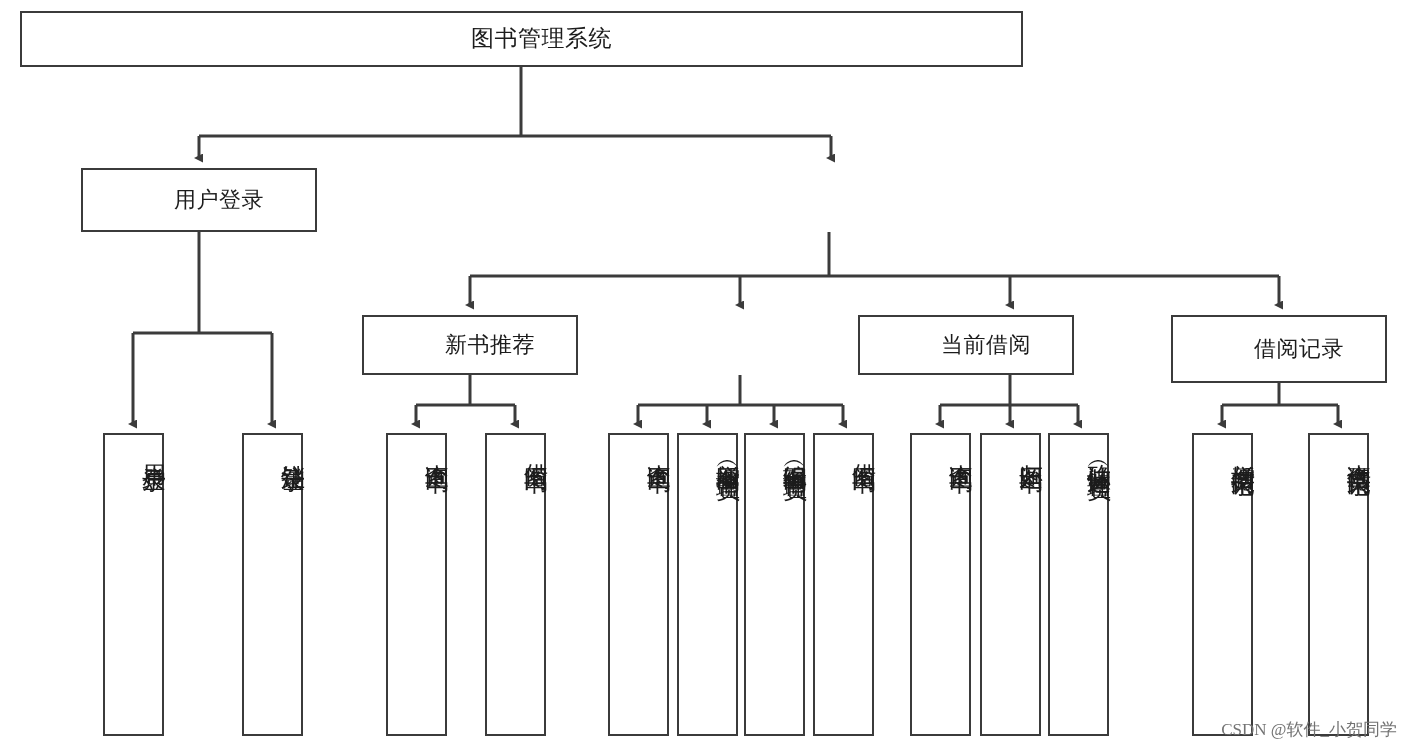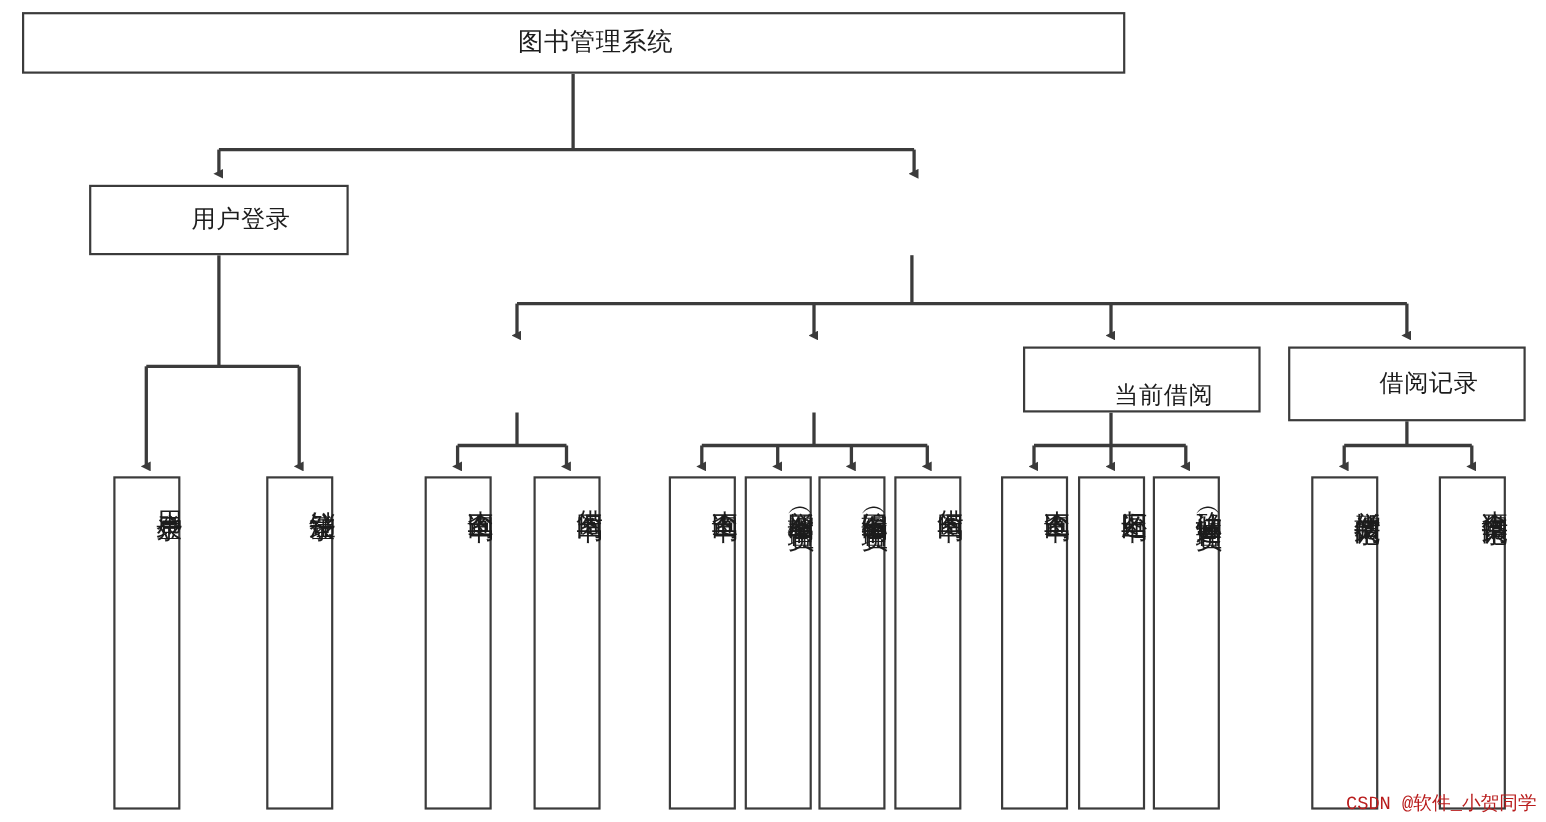--- a/index.html
+++ b/index.html
@@ -51,24 +51,24 @@
     letter-spacing:2px;
     white-space:nowrap;
     -webkit-writing-mode:vertical-rl;
   }
 
   .watermark{
     position:absolute;
     right:8px;
     bottom:6px;
     font-size:17px;
-    color:#b91c1c;
+    color:#737373;
     white-space:nowrap;
     z-index:5;
-    font-family:Liberation Mono, monospace;
+    font-family:Liberation Serif, serif;
   }
 </style>
 </head>
 <body>
 
 <div id="canvas">
 
   <svg class="edges" viewBox="0 0 1405 747">
     <defs>
       <marker id="arrow" markerWidth="9" markerHeight="9" refX="4.5" refY="4" orient="auto" markerUnits="userSpaceOnUse">
@@ -120,21 +120,24 @@
   </svg>
 
   <div class="node h root" style="left:20px;top:11px;width:1003px;height:56px;">
     <span class="lbl">图书管理系统</span>
   </div>
 
   <div class="node h" style="left:81px;top:168px;width:236px;height:64px;">
     <span class="lbl">用户登录</span>
   </div>
 
-  <div class="node h" style="left:930px;top:315px;width:216px;height:60px;align-items:flex-end;">
+  <div class="node h" style="left:362px;top:315px;width:216px;height:60px;">
+    <span class="lbl">新书推荐</span>
+  </div>
+  <div class="node h" style="left:858px;top:315px;width:216px;height:60px;">
     <span class="lbl">当前借阅</span>
   </div>
   <div class="node h" style="left:1171px;top:315px;width:216px;height:68px;">
     <span class="lbl">借阅记录</span>
   </div>
 
   <div class="node v" style="left:103px;top:433px;width:61px;height:303px;">
     <span class="lbl">用户登录</span>
   </div>
   <div class="node v" style="left:242px;top:433px;width:61px;height:303px;">

